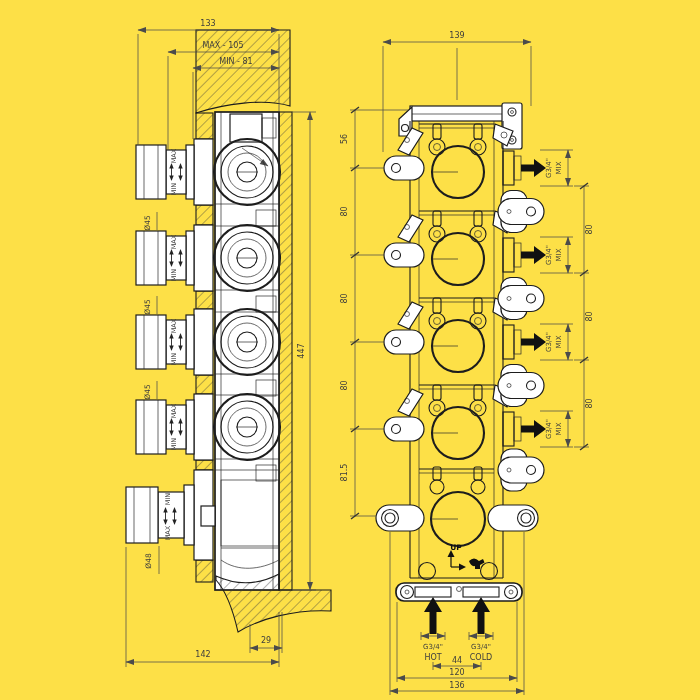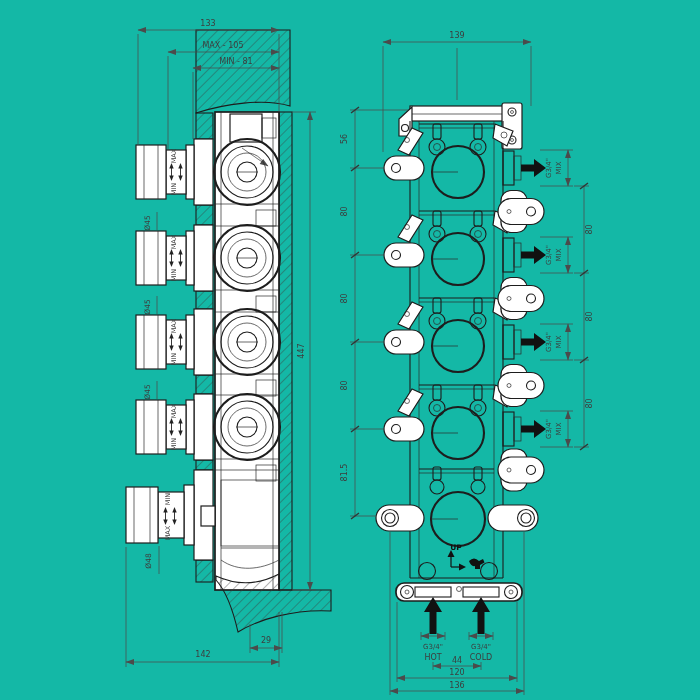--- a/index.html
+++ b/index.html
@@ -1,16 +1,16 @@
 <!DOCTYPE html>
 <html><head>
 <meta charset="utf-8">
 <style>
   html,body{margin:0;padding:0;background:#ffffff;}
-  .stage{width:700px;height:700px;position:relative;background:#14b8a6;overflow:hidden;}
+  .stage{width:700px;height:700px;position:relative;background:#fde047;overflow:hidden;}
   svg{display:block;}
   text{font-family:"DejaVu Sans", sans-serif;fill:#3d3d3d;}
   .geo{stroke:#1d1d1d;fill:none;stroke-width:1.1;}
   .geob{stroke:#1d1d1d;fill:none;stroke-width:2.1;}
   .geot{stroke:#2a2a2a;fill:none;stroke-width:0.7;}
   .white{fill:#ffffff;stroke:#1d1d1d;stroke-width:1.2;}
   .whiteb{fill:#ffffff;stroke:#1d1d1d;stroke-width:1.7;}
   .hatch{fill:url(#hatch);stroke:#1d1d1d;stroke-width:1.1;}
   .dim{stroke:#4b4b4b;fill:none;stroke-width:0.75;}
   .dima{marker-start:url(#arr);marker-end:url(#arr);}

